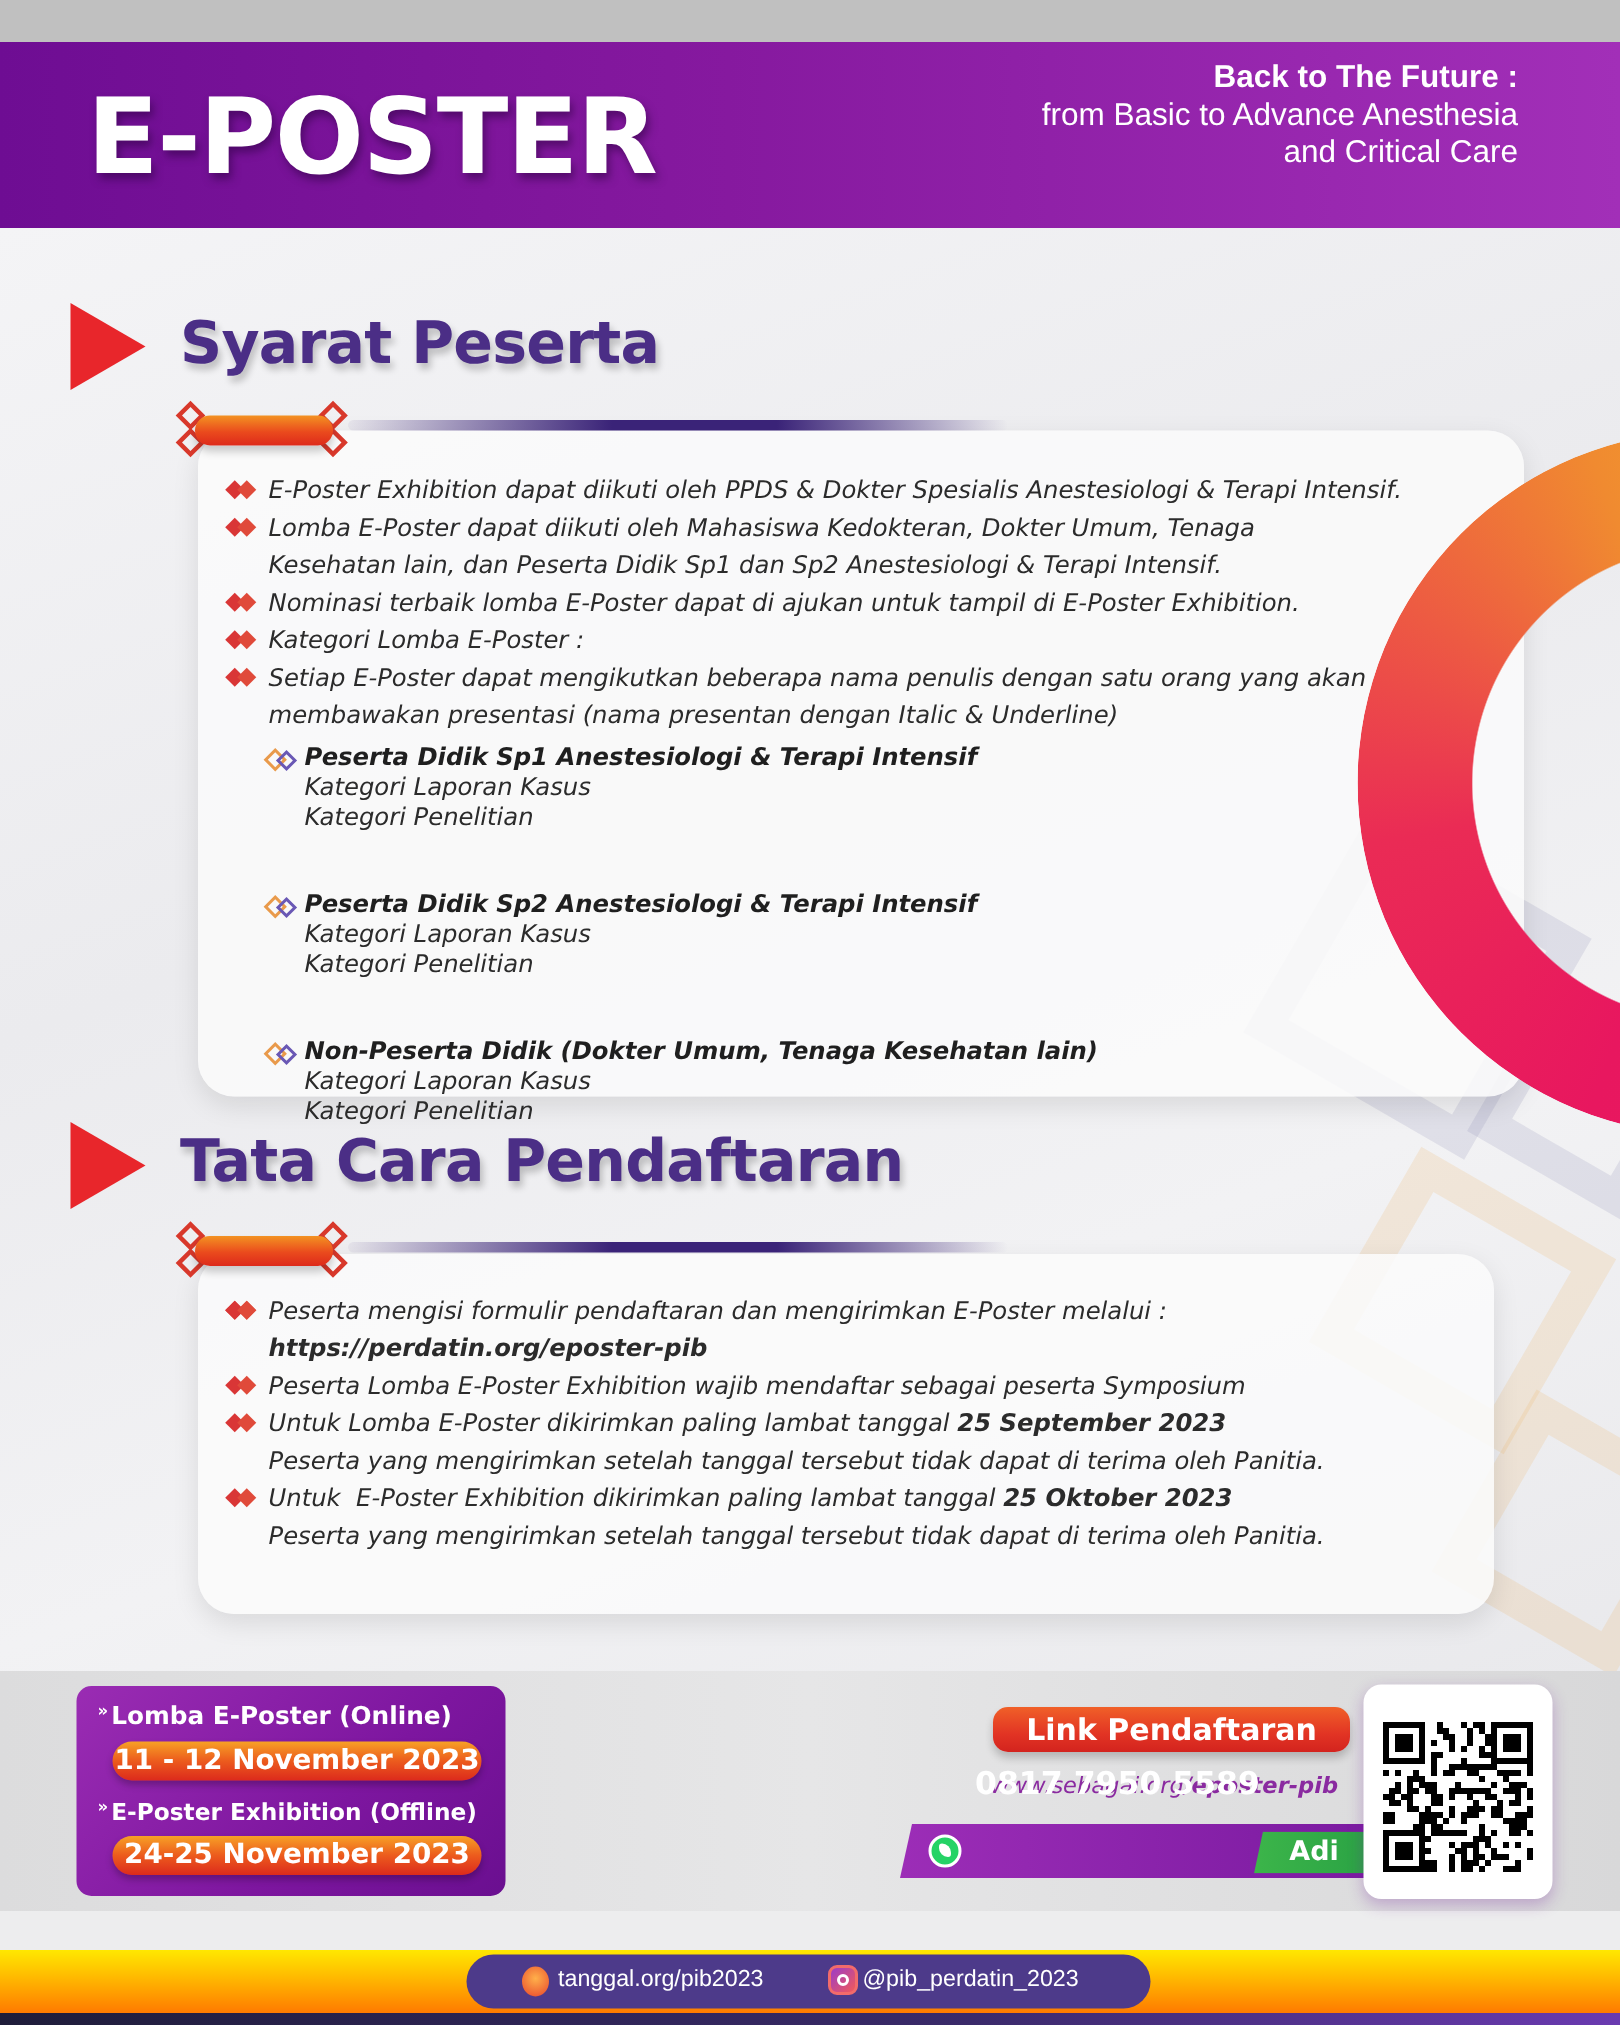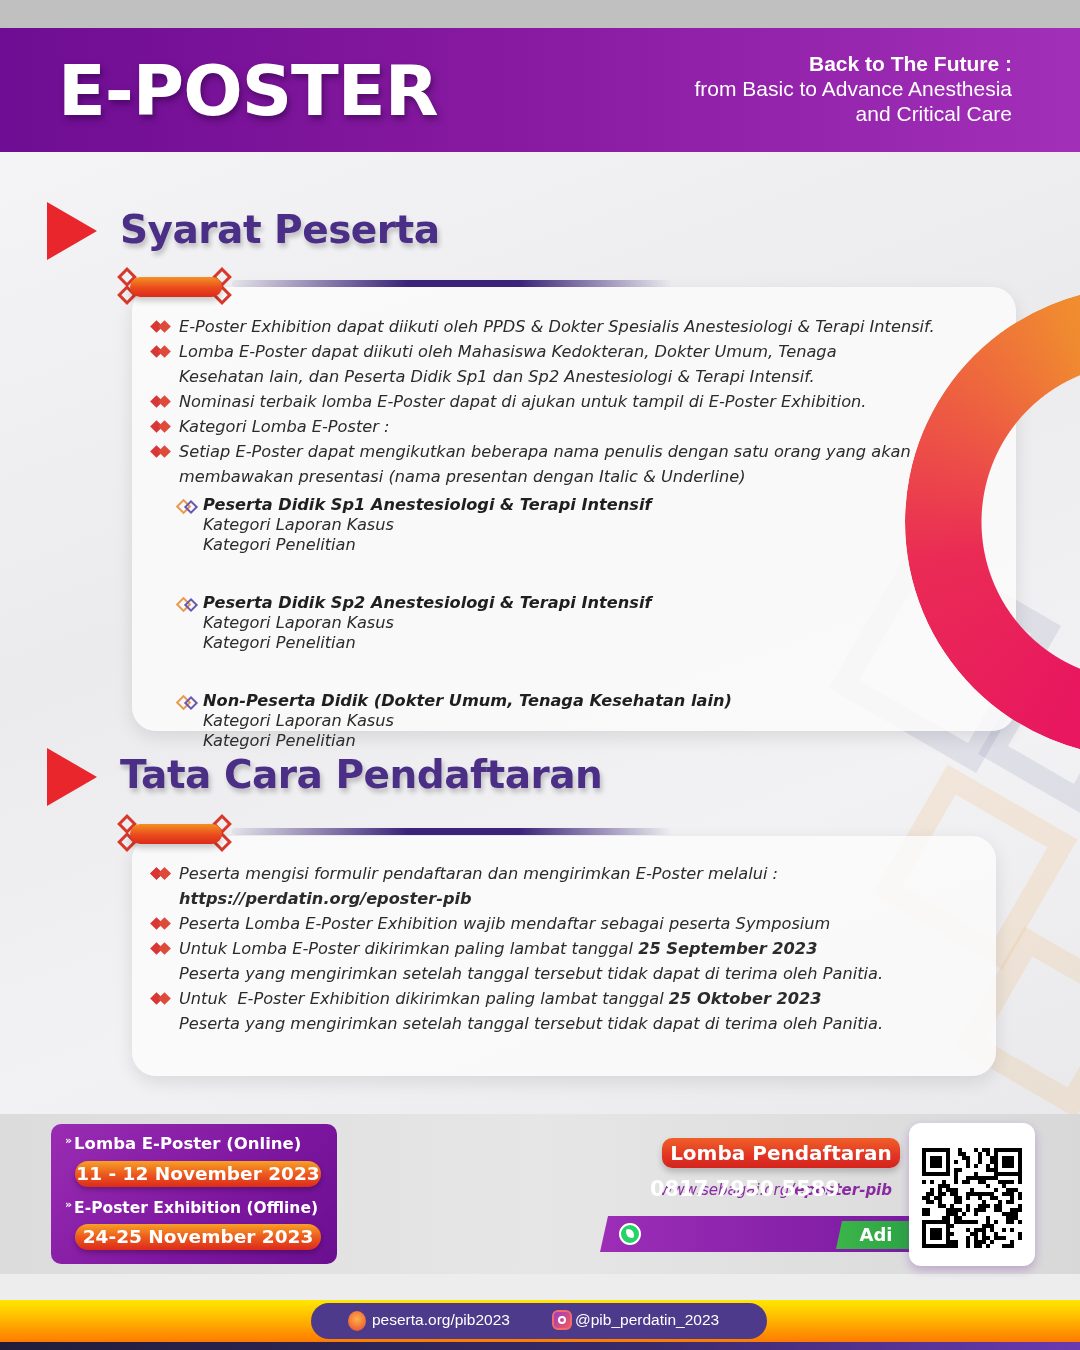--- a/index.html
+++ b/index.html
@@ -6,21 +6,21 @@
   html, body { width: 1080px; height: 1350px; overflow: hidden; }
   body { font-family: "DejaVu Sans", sans-serif; background: #bfbfbf; position: relative; }
 
   .top-strip { position: absolute; left: 0; top: 0; width: 1080px; height: 28px; background: #c0c0c0; }
 
   .header { position: absolute; left: 0; top: 28px; width: 1080px; height: 124px;
     background: linear-gradient(90deg, #6e0d93 0%, #86199f 45%, #a22fb8 100%); }
   .header-title { position: absolute; left: 58px; top: 22px; font-family: "DejaVu Sans", sans-serif;
     font-weight: bold; font-size: 70px; color: #fff; letter-spacing: -1px;
     text-shadow: 2px 4px 6px rgba(40,0,60,0.5); }
-  .header-sub { position: absolute; right: 68px; top: 23px; text-align: right; color: #fff; }
+  .header-sub { position: absolute; right: 68px; top: 11px; text-align: right; color: #fff; }
   .header-sub .l1 { font-family: "Liberation Sans", sans-serif; font-weight: bold; font-size: 21px; line-height: 25px; }
   .header-sub .l2 { font-family: "Liberation Sans", sans-serif; font-size: 21px; line-height: 25px; }
 
   .main { position: absolute; left: 0; top: 152px; width: 1080px; height: 962px;
     background: linear-gradient(160deg, #f4f4f6 0%, #ebebee 40%, #f2f2f4 70%, #e9e9ec 100%); overflow: hidden; }
 
   .deco { position: absolute; border: 22px solid; opacity: 0.18; transform: rotate(30deg); }
 
   .ring { position: absolute; left: 905px; top: 287px; width: 470px; height: 470px; border-radius: 50%;
     background: conic-gradient(from 0deg, #f29a2e 0deg, #ee6a3a 60deg, #e91c62 120deg, #e8175f 200deg, #ea2b55 260deg, #f08a30 340deg, #f29a2e 360deg);
@@ -193,21 +193,21 @@
 <div class="bottom"></div>
 <div class="bottom-panel"></div>
 
 <div class="dates-box">
   <div class="date-label" style="top:10px;"><span class="chev">»</span><span>Lomba E-Poster (Online)</span></div>
   <div class="date-pill" style="top:37px;">11 - 12 November 2023</div>
   <div class="date-label" style="top:74px;font-size:15.5px;"><span class="chev">»</span><span>E-Poster Exhibition (Offline)</span></div>
   <div class="date-pill" style="top:100px;">24-25 November 2023</div>
 </div>
 
-<div class="link-pill">Lomba Pendaftaran</div>
+<div class="link-pill">Link Pendaftaran</div>
 <div class="link-url"><span>www.sebagai.org/</span><span class="b">eposter-pib</span></div>
 
 <div class="wa-bar"></div>
 <div class="wa-icon"></div>
 <div class="wa-num">0817 7950 5589</div>
 <div class="wa-name">Adi</div>
 
 <div class="qr-card">
   <div class="qr" id="qr">
       <i></i>
@@ -835,15 +835,15 @@
       <i></i>
       <i style="background: transparent;"></i>
       <i style="background: transparent;"></i>
     </div>
 </div>
 
 <div class="footer-band"></div>
 <div class="footer-bottom"></div>
 <div class="footer-pill"></div>
 <div class="f-web-icon"></div>
-<div class="f-web">peserta.org/pib2023</div>
+<div class="f-web">tanggal.org/pib2023</div>
 <div class="f-ig-icon"></div>
 <div class="f-ig">@pib_perdatin_2023</div>
 
 </body></html>

